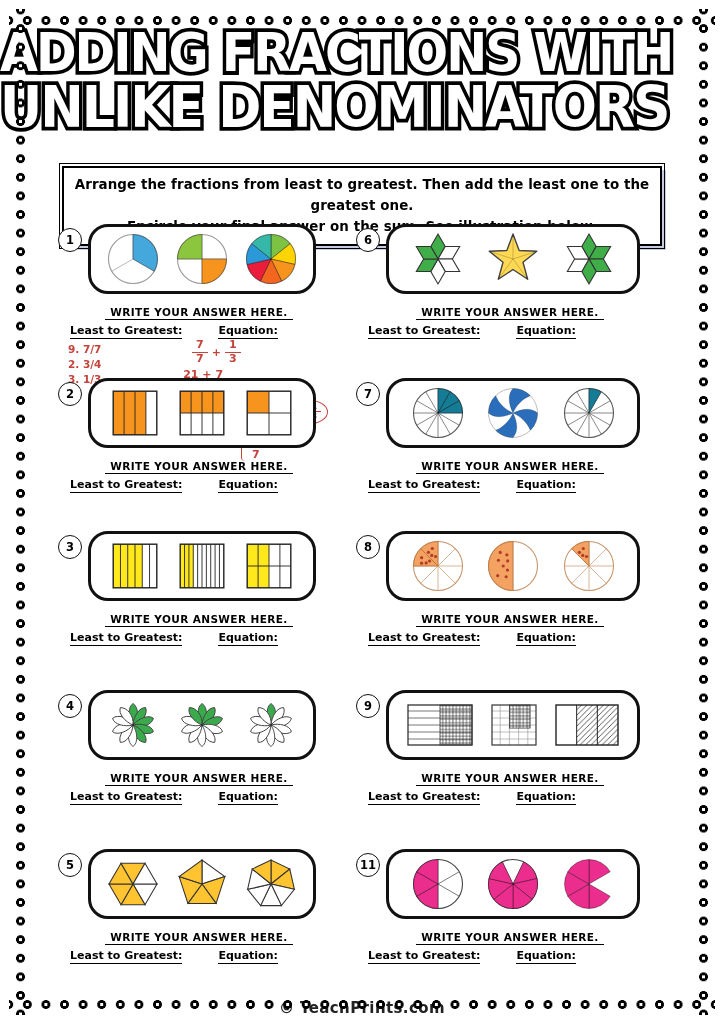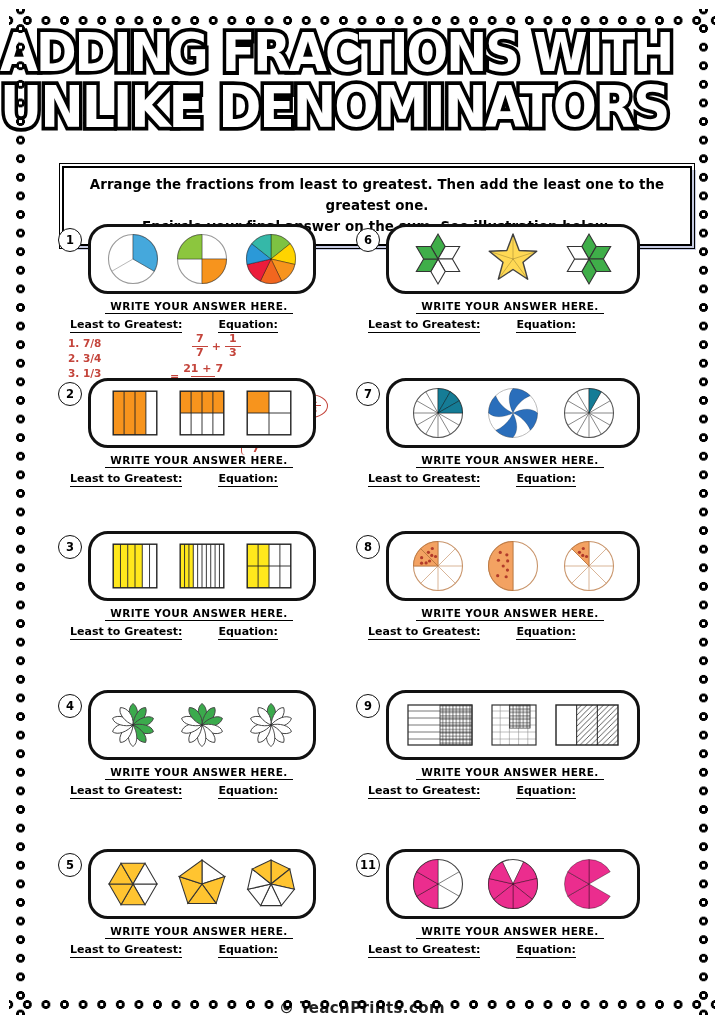--- a/index.html
+++ b/index.html
@@ -21,31 +21,31 @@
   .t-stroke{position:absolute;left:0;right:0;top:0;-webkit-text-stroke:7px #000;color:#000;}
   .t-fill{position:absolute;left:0;right:0;top:0;color:#fff;}
 
   
   .name-row{position:absolute;top:134px;left:132px;width:448px;display:flex;align-items:flex-end;}
   .name-label{font-size:24px;font-weight:bold;letter-spacing:0.5px;}
   .name-line{flex:1;border-bottom:3px solid #000;margin:0 0 3px 4px;height:20px;}
 
   
   .instr{position:absolute;top:166px;left:62px;width:594px;border:2px solid #000;outline:1.5px solid #000;outline-offset:2px;
-         box-shadow:4px 4px 0 #c6cbe2;background:#fff;padding:7px 16px;text-align:center;
+         box-shadow:4px 4px 0 #c6cbe2;background:#fff;padding:7px 1px;text-align:center;
          font-size:13.4px;font-weight:600;line-height:1.55;letter-spacing:0.1px;}
 
   
   .problem{position:absolute;width:300px;}
   .p-num{position:absolute;left:0;top:4px;width:22px;height:22px;border:1.7px solid #111;border-radius:50%;
          text-align:center;line-height:22px;font-size:11.5px;font-weight:bold;background:#fff;}
   .p-box{margin-left:30px;width:222px;height:64px;border:3px solid #111;border-radius:20px;background:#fff;
          display:flex;align-items:center;justify-content:space-evenly;}
   .col-r .p-box{width:248px;}
-  .p-answer{margin-left:30px;width:222px;text-align:center;margin-top:1px;}
+  .p-answer{margin-left:30px;width:222px;text-align:center;margin-top:7px;}
   .col-r .p-answer{width:248px;}
   .p-answer span{font-size:10.5px;font-weight:bold;letter-spacing:0.4px;border-bottom:1.8px solid #000;padding:0 5px 1px;}
   .p-labels{display:flex;gap:36px;margin:4px 0 0 12px;}
   .p-labels span{font-size:11px;font-weight:bold;border-bottom:1.6px solid #000;padding-bottom:1px;}
 
   
   .example{position:relative;color:#c4443b;font-weight:bold;height:0;}
   .ex-list{position:absolute;left:10px;top:3px;font-size:10.5px;line-height:1.45;}
   .ex-eq{position:absolute;left:112px;top:0;width:190px;font-size:11px;}
   .exl{display:flex;align-items:center;gap:4px;margin-bottom:4px;}
@@ -131,21 +131,21 @@
           <path d="M27 27 L7.85 11.72 A24.5 24.5 0 0 1 27.00 2.50 Z" fill="#35B8A8" stroke="rgba(0,0,0,0.45)" stroke-width="0.8"></path>
         </svg>
       </div>
     <div class="p-answer"><span>WRITE YOUR ANSWER HERE.</span></div>
     <div class="p-labels">
       <span>Least to Greatest:</span>
       <span>Equation:</span>
     </div>
     <div class="example">
       <div class="ex-list">
-        <div>1. 7/8</div>
+        <div>9. 7/7</div>
         <div>2. 3/4</div>
         <div>3. 1/3</div>
       </div>
       <div class="ex-eq">
         <div class="exl l1">
           <span class="frac">
               <span>7</span>
               <span class="den">7</span>
             </span>
           <span class="op">+</span>

